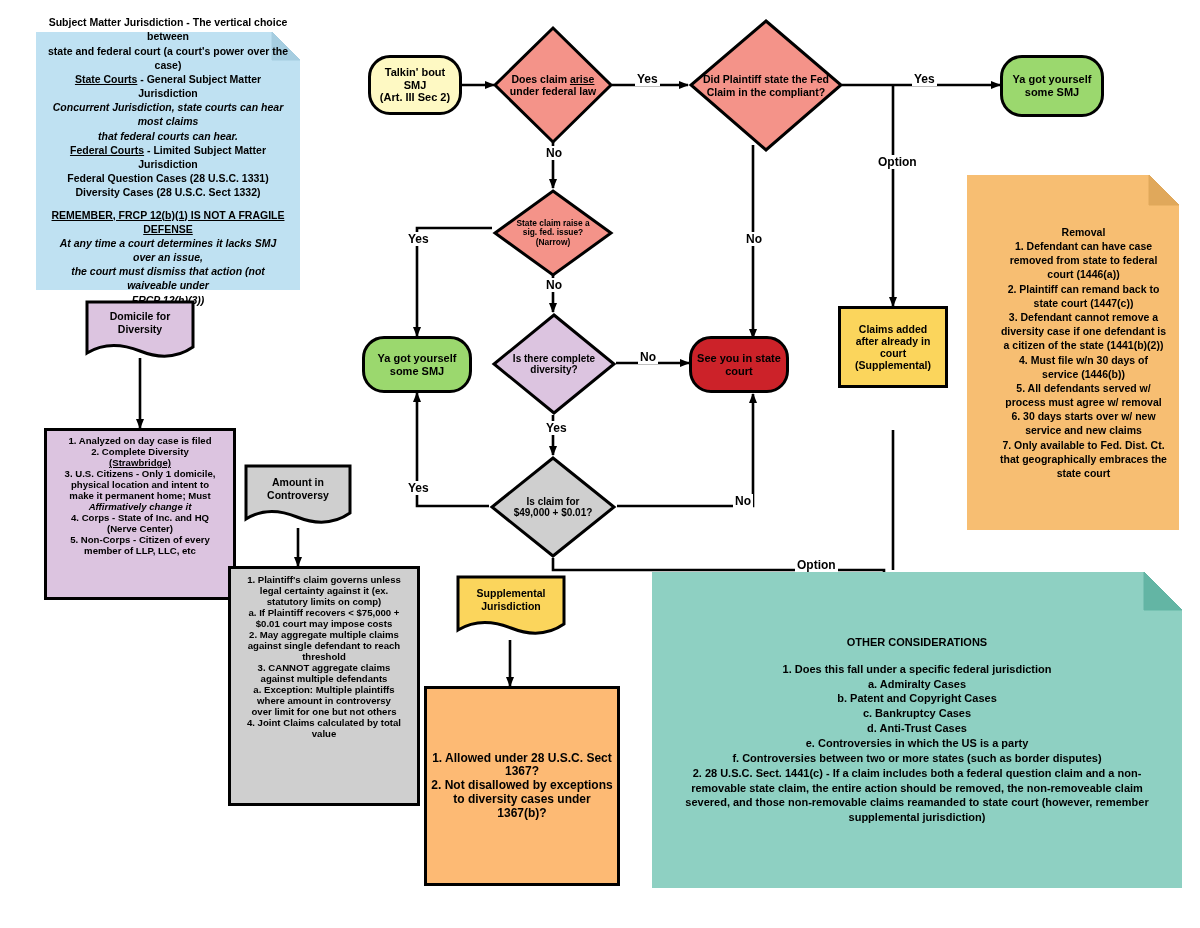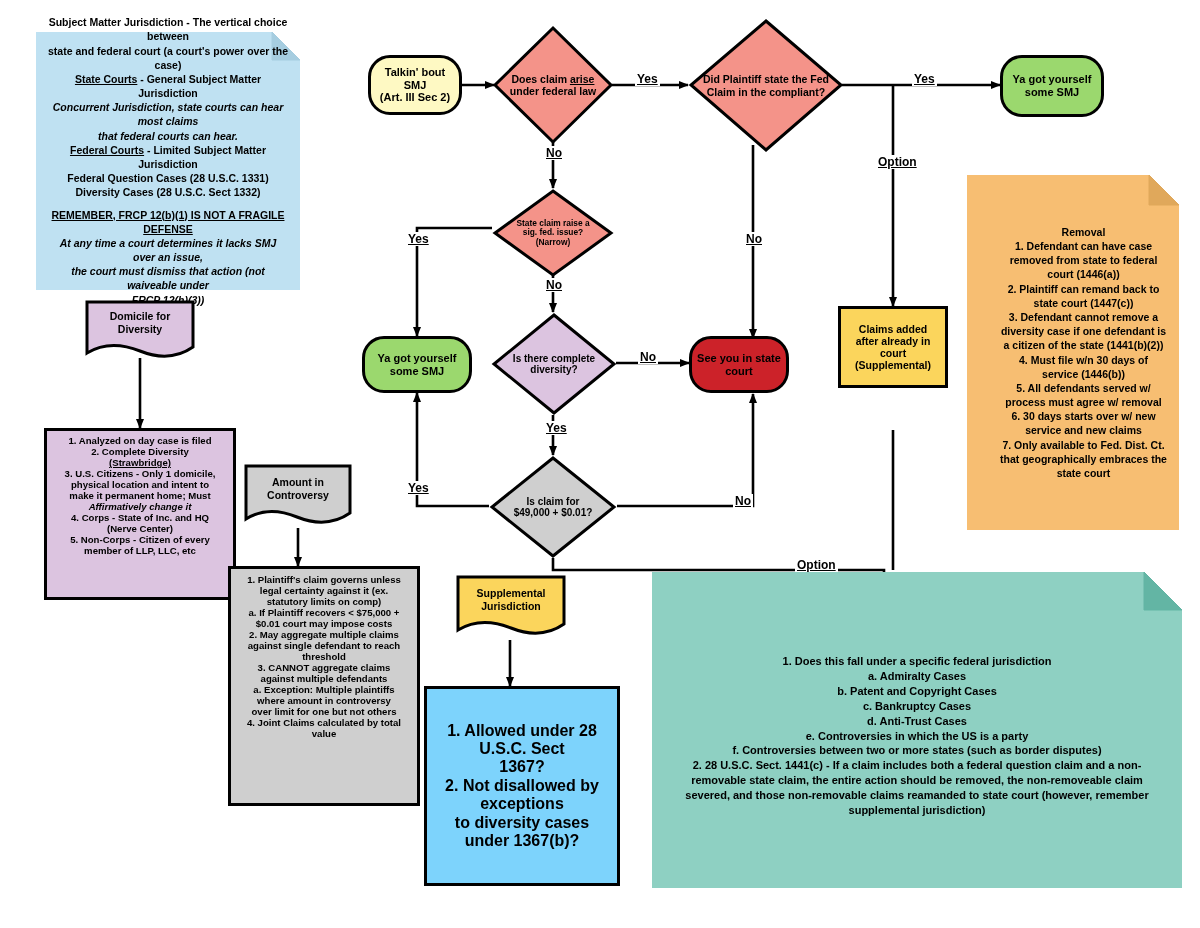--- a/index.html
+++ b/index.html
@@ -26,21 +26,21 @@
   .note .note-body .txt{padding:10px 12px;font-weight:bold;line-height:1.35;color:#000;}
 
   
   .doc{position:absolute;z-index:3;}
   .doc svg{position:absolute;left:0;top:0;}
   .doc .doc-label{position:absolute;left:0;top:0;width:100%;height:100%;
      display:flex;align-items:center;justify-content:center;text-align:center;
      font-weight:bold;color:#000;line-height:1.2;padding-bottom:14px;box-sizing:border-box;}
 
   .edge-label{position:absolute;font-weight:bold;color:#000;font-size:12px;
-     background:#fff;padding:0 2px;z-index:5;white-space:nowrap;text-decoration:underline;}
+     background:#fff;padding:0 2px;z-index:5;white-space:nowrap;}
 
   .u{text-decoration:underline;}
   .i{font-style:italic;}
   .bi{font-style:italic;font-weight:bold;}
 </style>
 </head>
 <body>
 
 <div id="stage">
 
@@ -308,36 +308,37 @@
       <path d="M3,3 H109 V50 Q86,66 56,54 Q26,42 3,56 Z" fill="#FBD55C" stroke="#000" stroke-width="3"></path>
     </svg>
     <div class="doc-label" style="font-size:10.5px;">
       <div>
         <div>Supplemental</div>
         <div>Jurisdiction</div>
       </div>
     </div>
   </div>
 
-  <div class="node rect" style="left:424px;top:686px;width:196px;height:200px;background:#7dd3fc;font-size:16px;">
+  <div class="node rect" style="left:424px;top:686px;width:196px;height:200px;background:#fdba74;font-size:12px;">
     <div class="txt">
       <div>1. Allowed under 28 U.S.C. Sect</div>
       <div>1367?</div>
       <div>2. Not disallowed by exceptions</div>
       <div>to diversity cases under 1367(b)?</div>
     </div>
   </div>
 
   <div class="note" style="left:652px;top:572px;width:530px;height:316px;">
     <svg width="530" height="316" viewBox="0 0 530 316">
       <path d="M0,0 H492 L530,38 V316 H0 Z" fill="#8ED0C2" stroke="#8ED0C2"></path>
       <path d="M492,0 L530,38 H492 Z" fill="#63B5A4" stroke="#63B5A4"></path>
     </svg>
     <div class="note-body">
       <div class="txt" style="font-size:11px;">
+        <div>OTHER CONSIDERATIONS</div>
         <div style="height:12px;"></div>
         <div>1. Does this fall under a specific federal jurisdiction</div>
         <div>a. Admiralty Cases</div>
         <div>b. Patent and Copyright Cases</div>
         <div>c. Bankruptcy Cases</div>
         <div>d. Anti-Trust Cases</div>
         <div>e. Controversies in which the US is a party</div>
         <div>f. Controversies between two or more states (such as border disputes)</div>
         <div style="max-width:470px;margin:0 auto;">2. 28 U.S.C. Sect. 1441(c) - If a claim includes both a federal question claim and a non-removable state claim, the entire action should be removed, the non-removeable claim severed, and those non-removable claims reamanded to state court (however, remember supplemental jurisdiction)</div>
       </div>

